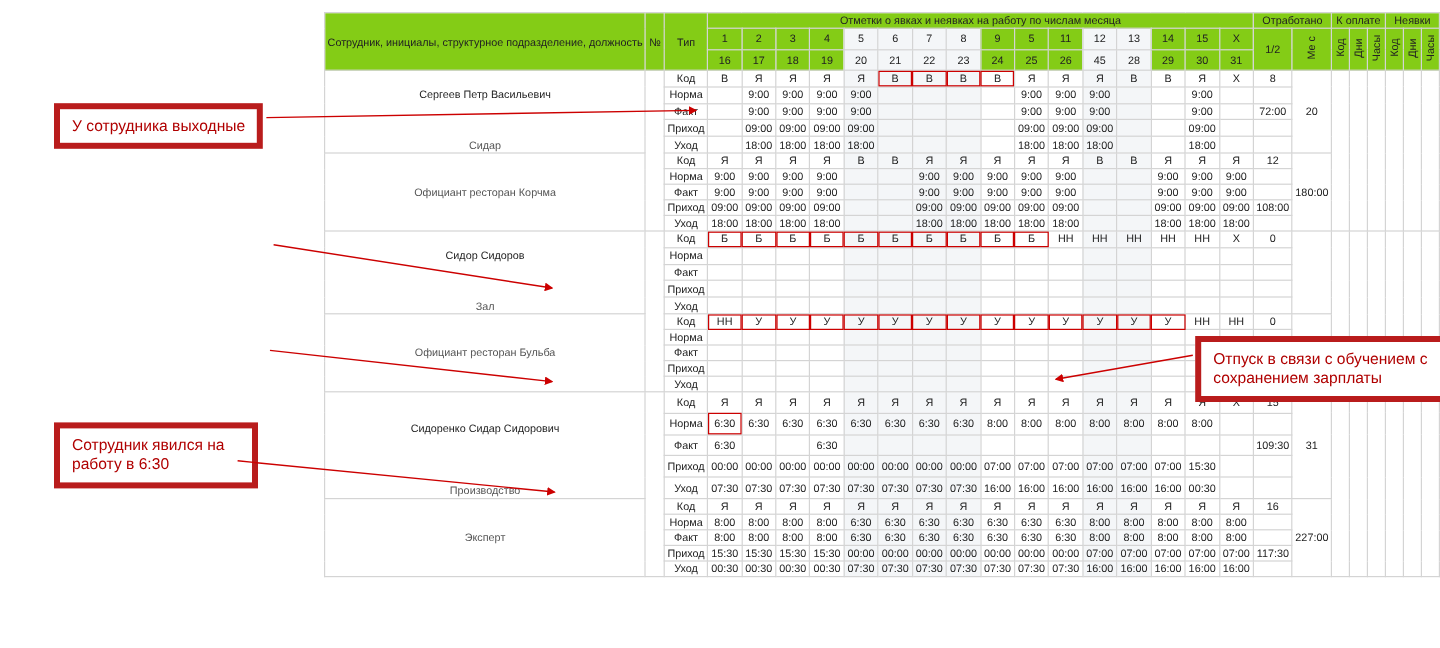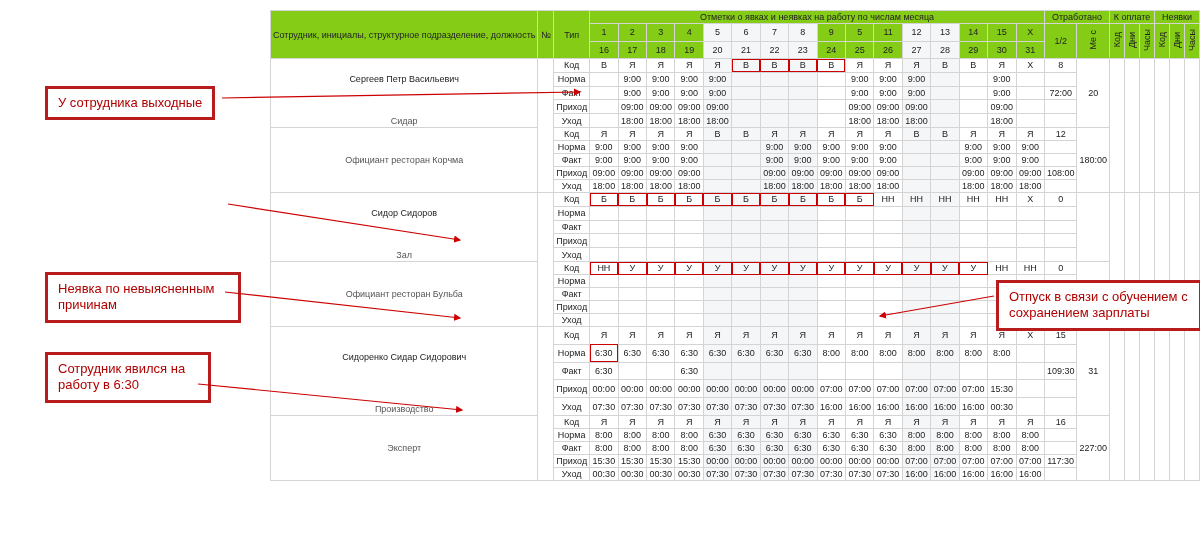--- a/index.html
+++ b/index.html
@@ -6,21 +6,21 @@
   .page{position:relative;width:1200px;height:540px}
   table{border-collapse:collapse;position:absolute;left:270px;top:10px}
   th,td{border:1px solid #d4d4d4;text-align:center;font-weight:normal;padding:1px 2px;white-space:nowrap;background:#fff}
   th{background:#84cc16}
   .row-label{width:26px}
   .daycol{width:26px}
   .emp-col{width:160px}
   .faint{color:#555}
   .vhead{height:32px}
   .vtext{writing-mode:vertical-rl;transform:rotate(180deg);display:inline-block;font-size:9px}
-  .ann{position:absolute;border:3px solid #b91c1c;color:#b00000;background:#fff;padding:6px 10px;font-size:13px;line-height:1.25}
+  .ann{position:absolute;border:5px solid #b91c1c;color:#b00000;background:#fff;padding:6px 10px;font-size:13px;line-height:1.25}
   .hl{outline:1.5px solid #cc0000;outline-offset:-1px}
   svg.arrow{position:absolute;pointer-events:none}
   .wknd{background:#f4f6f8}
 </style>
 </head>
 <body>
 <div class="page">
 
 <table id="tab">
       <tbody>
@@ -64,21 +64,21 @@
           <th class="daycol">17</th>
           <th class="daycol">18</th>
           <th class="daycol">19</th>
           <th class="daycol wknd">20</th>
           <th class="daycol wknd">21</th>
           <th class="daycol wknd">22</th>
           <th class="daycol wknd">23</th>
           <th class="daycol">24</th>
           <th class="daycol">25</th>
           <th class="daycol">26</th>
-          <th class="daycol wknd">27</th>
+          <th class="daycol wknd">45</th>
           <th class="daycol wknd">28</th>
           <th class="daycol">29</th>
           <th class="daycol">30</th>
           <th class="daycol">31</th>
         </tr>
         <tr>
           <td rowspan="5" class="emp-col">
             <div style="padding:14px 0">Сергеев Петр Васильевич</div>
             <div class="faint" style="padding-top:18px">Сидар</div>
           </td>
@@ -716,21 +716,20 @@
           <td class="daycol wknd">16:00</td>
           <td class="daycol">16:00</td>
           <td class="daycol">16:00</td>
           <td class="daycol">16:00</td>
           <td></td>
         </tr>
       </tbody>
     </table>
 
 <div class="ann" style="left:45px;top:86px">У сотрудника выходные</div>
-<div class="ann" style="left:45px;top:272px;width:170px">Неявка по невыясненным причинам</div>
 <div class="ann" style="left:45px;top:352px;width:140px">Сотрудник явился на работу в 6:30</div>
 <div class="ann" style="left:996px;top:280px;width:180px">Отпуск в связи с обучением с сохранением зарплаты</div>
 
 <svg class="arrow" style="left:0;top:0" width="1200" height="540">
   <defs>
         <marker id="ah" markerWidth="6" markerHeight="6" refX="5" refY="3" orient="auto">
           <path d="M0,0 L6,3 L0,6 Z" fill="#cc0000"></path>
         </marker>
       </defs>
   <line x1="222" y1="98" x2="580" y2="92" stroke="#cc0000" stroke-width="1.2" marker-end="url(#ah)"></line>

